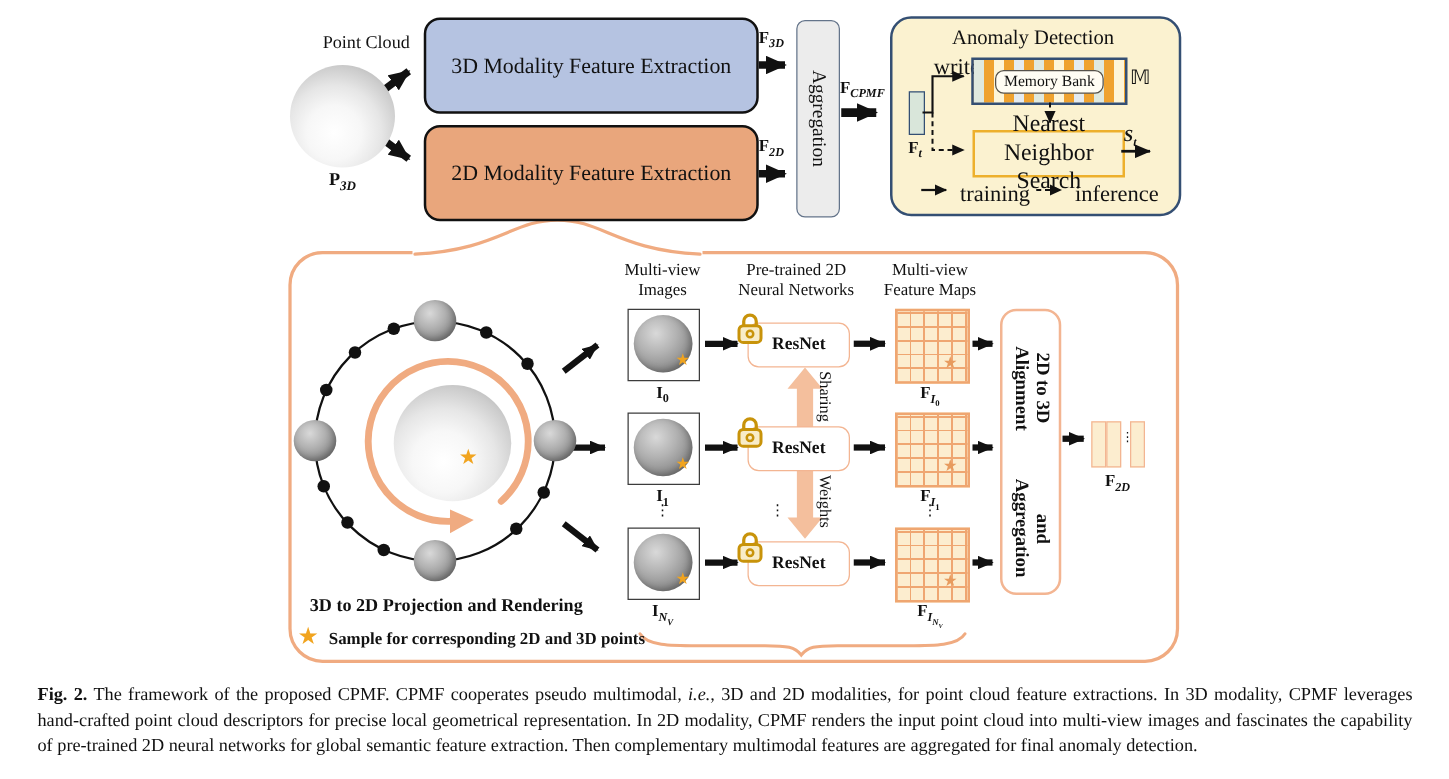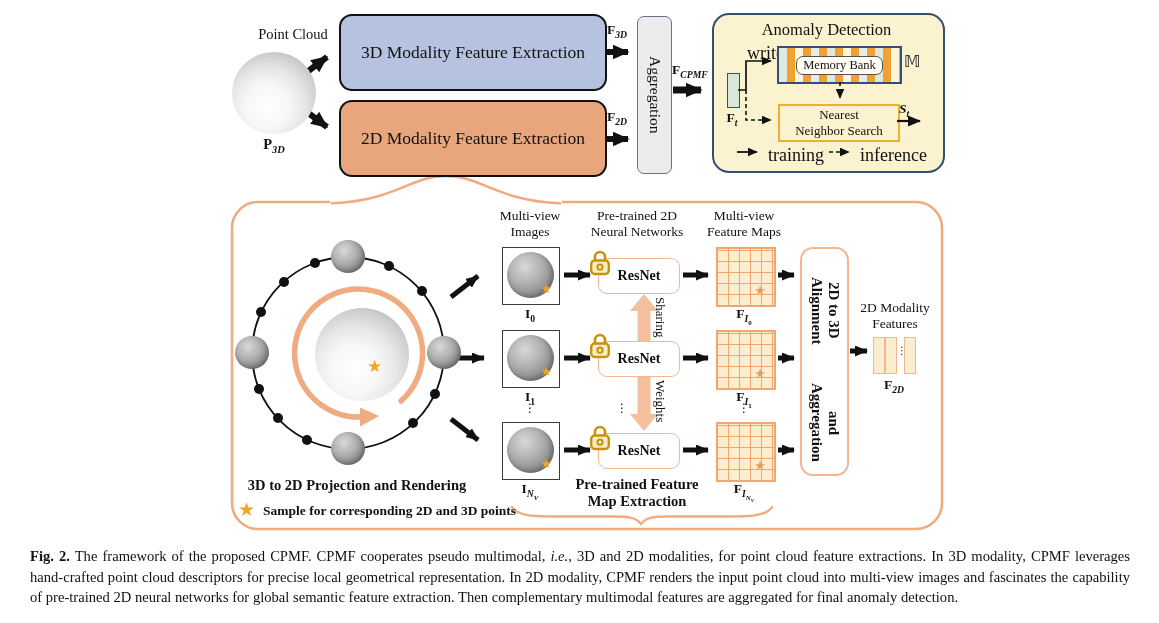--- a/index.html
+++ b/index.html
@@ -25,21 +25,21 @@
   .big-lab{font-size:14.5px;}
 
   
   .panel{background:var(--panel_bg);border:2.6px solid var(--panel_border);border-radius:17px;}
   .bank{border:2px solid var(--panel_border);
         background:repeating-linear-gradient(90deg,
           var(--pale_green) 0 8px, var(--amber) 8px 16px, var(--cream) 16px 24px,
           var(--amber) 24px 32px, var(--pale_blue) 32px 40px, var(--amber) 40px 48px);}
   .bankpill{background:#fffdf4;border:1.2px solid #55514a;border-radius:7px;
             font-size:12.5px;padding:0 6px;line-height:17px;white-space:nowrap;}
-  .nns{background:var(--panel_bg);border:2px solid var(--gold_border);font-size:13px;line-height:1.2;}
+  .nns{background:var(--panel_bg);border:2px solid var(--gold_border);font-size:19px;line-height:1.2;}
   .ftrect{background:var(--ft_fill);border:1.8px solid var(--panel_border);}
   .hdr{font-size:13.5px;line-height:16px;}
   .imgbox{border:1.7px solid #3c3c3c;background:#fff;}
   .sphere-view{border-radius:50%;background:radial-gradient(circle at 38% 32%, #d9d9d9 0%, #b2b2b2 38%, #8a8a8a 72%, #6f6f6f 100%);
                box-shadow:inset -2px -2px 5px rgba(0,0,0,.25);}
   .sphere-big{border-radius:50%;background:radial-gradient(circle at 42% 66%, #ffffff 0%, #f7f7f7 30%, #e6e6e6 52%, #cdcdcd 72%, #b0b0b0 90%, #a2a2a2 100%);}
   .resnet{background:#fff;border:1.8px solid var(--accent2);border-radius:9px;font-weight:bold;font-size:14px;}
   .fmap{background:var(--grid_fill);border:2px solid var(--grid_line);
         background-image:
           repeating-linear-gradient(0deg, transparent 0 9.6px, var(--grid_line) 9.6px 11.1px),
@@ -299,32 +299,24 @@
     <span><span>F</span><sub><span>I</span><sub><span>N</span><sub><span>V</span></sub></sub></sub></span>
   </div>
 
   <div class="abs ctr z2 alignbox" style="left:800px;top:247px;width:45px;height:225px;">
     <div class="vtext ctr" style="height:100%;">
       <span>2D to 3D Alignment</span>
       <span>and Aggregation</span>
     </div>
   </div>
 
-  <div class="abs ctr col z2 hdr" style="left:840px;top:300px;width:110px;">
-    <span>2D Modality</span>
-    <span>Features</span>
-  </div>
   <div class="abs z2 bar" style="left:873px;top:337px;width:10px;height:35px;"></div>
   <div class="abs z2 bar" style="left:885px;top:337px;width:10px;height:35px;"></div>
   <div class="abs z2 dotsv" style="left:897px;top:346px;font-size:10px;">⋮</div>
   <div class="abs z2 bar" style="left:904px;top:337px;width:10px;height:35px;"></div>
   <div class="abs ctr z2 mlab" style="left:863px;top:377px;width:62px;">
     <span><span>F</span><sub>2D</sub></span>
   </div>
 
-  <div class="abs ctr col z2 boldlab" style="left:547px;top:476px;width:180px;line-height:17px;">
-    <span>Pre-trained Feature</span>
-    <span>Map Extraction</span>
-  </div>
 
   <p class="caption"><b>Fig. 2.</b><span> The framework of the proposed CPMF. CPMF cooperates pseudo multimodal, </span><span class="ie">i.e.</span><span>, 3D and 2D modalities, for point cloud feature extractions. In 3D modality, CPMF leverages hand-crafted point cloud descriptors for precise local geometrical representation. In 2D modality, CPMF renders the input point cloud into multi-view images and fascinates the capability of pre-trained 2D neural networks for global semantic feature extraction. Then complementary multimodal features are aggregated for final anomaly detection.</span></p>
 
 </div>
 
 </body></html>

